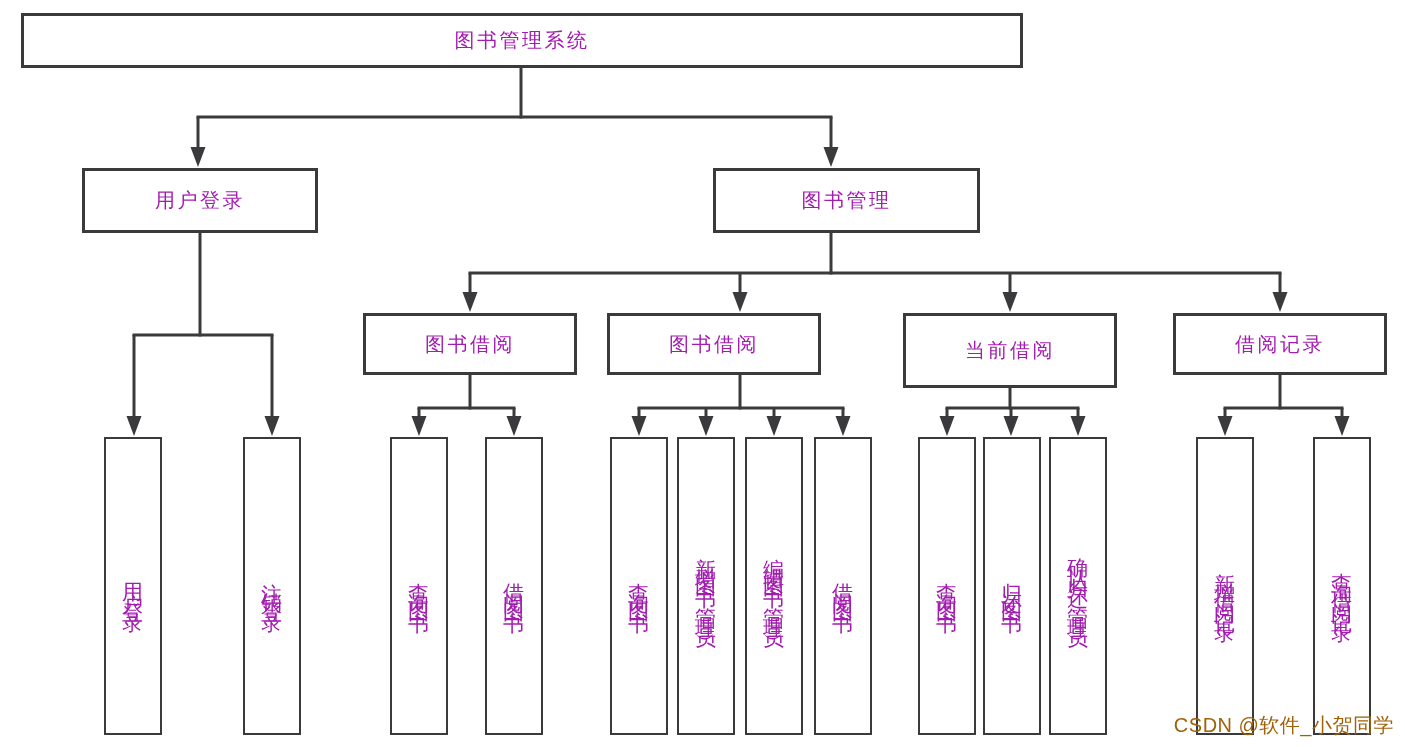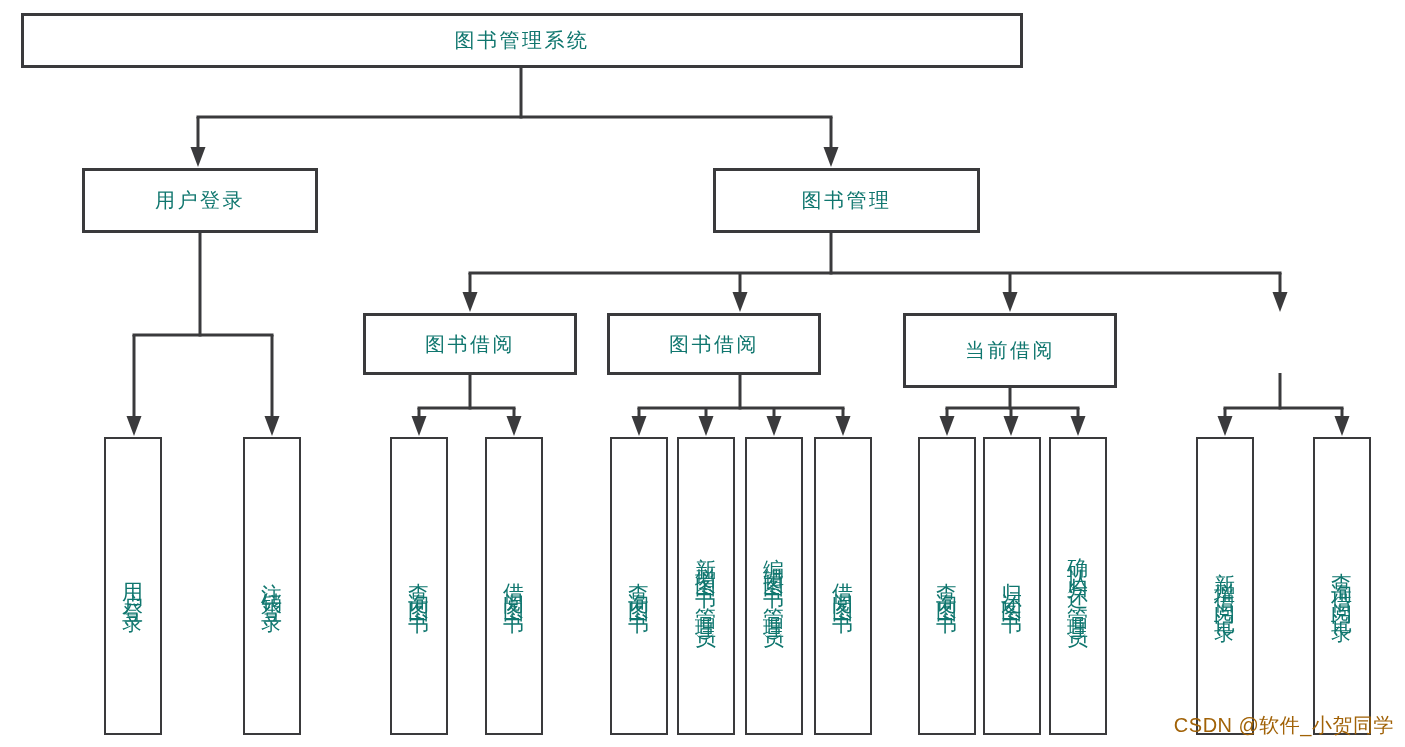--- a/index.html
+++ b/index.html
@@ -4,21 +4,21 @@
 <style>
   html,body{margin:0;padding:0;background:#ffffff;}
   .stage{
     position:relative;width:1405px;height:747px;overflow:hidden;background:#ffffff;
     font-family:"Liberation Sans","DejaVu Sans",sans-serif;color:#2f2f31;
   }
   svg.connectors{position:absolute;left:0;top:0;z-index:1;}
   .box{
     position:absolute;z-index:2;background:#ffffff;border:3px solid #3a3a3c;
     box-sizing:border-box;display:flex;align-items:center;justify-content:center;
-    font-size:20px;letter-spacing:2.5px;white-space:nowrap;color:#0f766e;
+    font-size:20px;letter-spacing:2.5px;white-space:nowrap;color:#a21caf;
   }
   .leaf{
     border-width:2.5px;
     writing-mode:vertical-rl;text-orientation:mixed;
     font-size:21px;letter-spacing:10px;line-height:1;
   }
   .watermark{
     position:absolute;right:11px;bottom:8px;z-index:4;
     font-size:20px;letter-spacing:0.5px;color:#a16207;
   }
@@ -95,20 +95,21 @@
   </svg>
 
   <div class="box" style="left:21px;top:13px;width:1002px;height:55px;">图书管理系统</div>
 
   <div class="box" style="left:82px;top:168px;width:236px;height:65px;">用户登录</div>
   <div class="box" style="left:713px;top:168px;width:267px;height:65px;">图书管理</div>
 
   <div class="box" style="left:363px;top:313px;width:214px;height:62px;">图书借阅</div>
   <div class="box" style="left:607px;top:313px;width:214px;height:62px;">图书借阅</div>
   <div class="box" style="left:903px;top:313px;width:214px;height:75px;font-family:Liberation Mono, monospace;">当前借阅</div>
+  <div class="box" style="left:1173px;top:313px;width:214px;height:62px;">借阅记录</div>
 
   <div class="box leaf" style="left:104px;top:437px;width:58px;height:298px;">用户登录</div>
   <div class="box leaf" style="left:243px;top:437px;width:58px;height:298px;">注销登录</div>
 
   <div class="box leaf" style="left:390px;top:437px;width:58px;height:298px;">查询图书</div>
   <div class="box leaf" style="left:485px;top:437px;width:58px;height:298px;">借阅图书</div>
 
   <div class="box leaf" style="left:610px;top:437px;width:58px;height:298px;">查询图书</div>
   <div class="box leaf" style="left:677px;top:437px;width:58px;height:298px;">新增图书（管理员）</div>
   <div class="box leaf" style="left:745px;top:437px;width:58px;height:298px;">编辑图书（管理员）</div>

